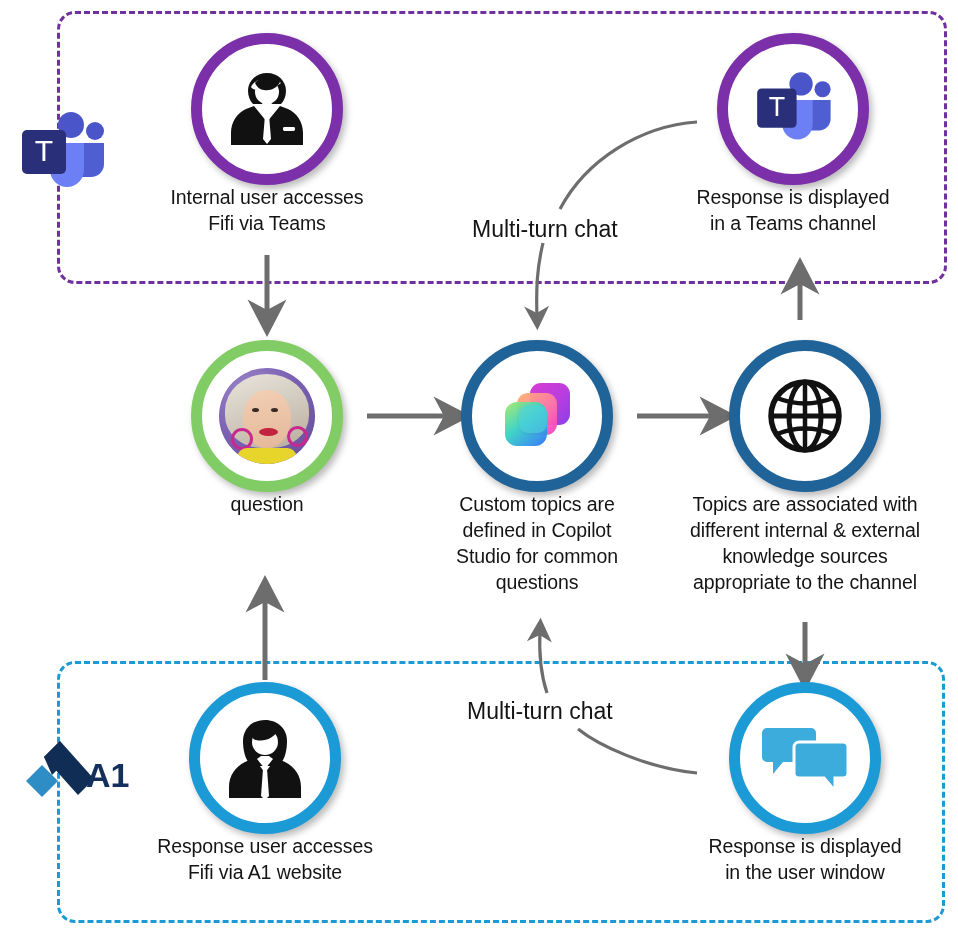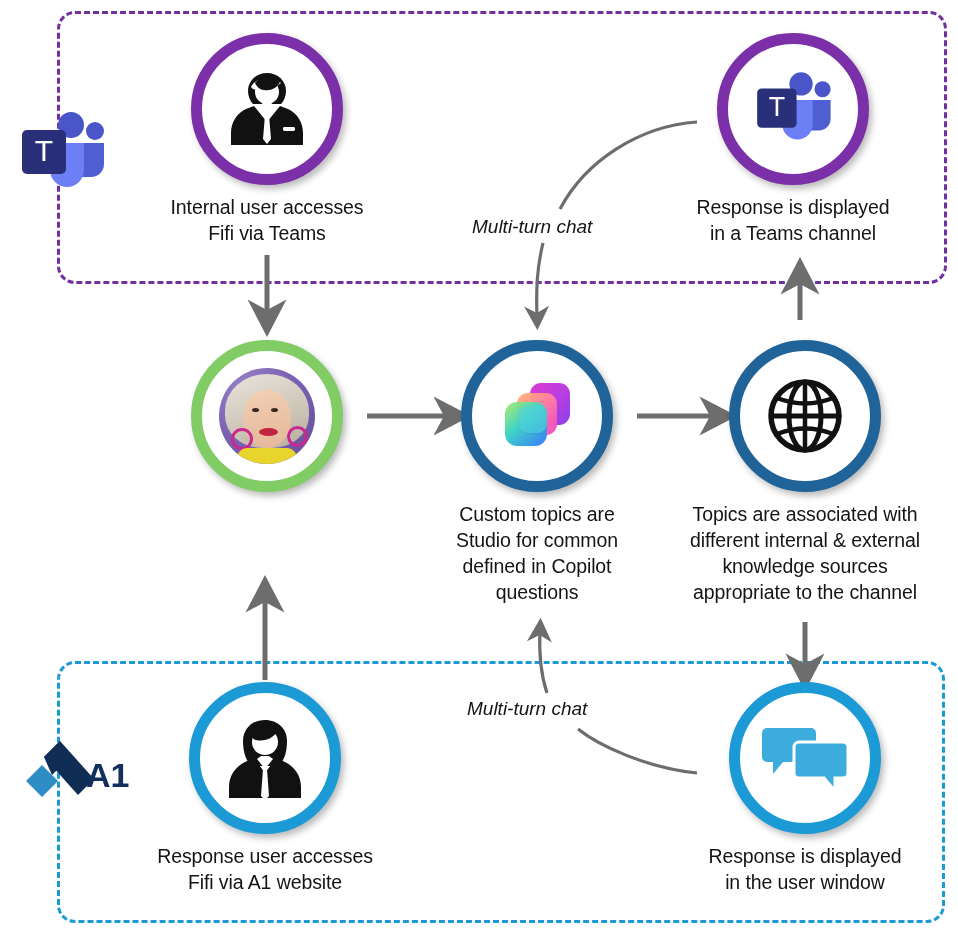--- a/index.html
+++ b/index.html
@@ -54,40 +54,38 @@
     justify-content: center;
     box-shadow: 3px 4px 7px rgba(0,0,0,0.28);
     position: relative;
   }
   .ring.purple { border: 11px solid #7b2fa8; }
   .ring.green  { border: 11px solid #82cc65; }
   .ring.dblue  { border: 11px solid #1f6399; }
   .ring.lblue  { border: 11px solid #1b9ad6; }
 
   .caption {
-    margin-top: 10px;
     font-size: 19.5px;
     line-height: 1.33;
     color: #141414;
     letter-spacing: -0.1px;
   }
   .caption.wide { width: 280px; margin-left: -40px; }
 
   
   #teams-brand { position: absolute; left: 14px; top: 110px; width: 96px; height: 86px; }
   #a1-brand { position: absolute; left: 16px; top: 735px; width: 130px; height: 74px; }
 
   
   .conn { position: absolute; left: 0; top: 0; width: 958px; height: 940px; pointer-events: none; }
 
   
   .turn-label {
     position: absolute;
-    font-size: 19px;
-    font-style: italic;
+    font-size: 23px;
     color: #141414;
     white-space: nowrap;
     text-align: center;
   }
   #label-turn-top { left: 472px; top: 216px; }
   #label-turn-bottom { left: 467px; top: 698px; }
 
   
   .avatar-photo {
     width: 96px; height: 96px; border-radius: 50%;
@@ -215,20 +213,21 @@
         <div class="ap-face"></div>
         <div class="ap-eye l"></div>
         <div class="ap-eye r"></div>
         <div class="ap-lips"></div>
         <div class="ap-earringL"></div>
         <div class="ap-earringR"></div>
         <div class="ap-shirt"></div>
       </div>
     </div>
     <div class="caption">
+      <div>question</div>
     </div>
   </div>
 
   <div class="node" style="left:437px; top:340px;">
     <div class="ring dblue">
       <svg class="copilot-glyph" viewBox="0 0 80 78">
         <defs>
           <linearGradient id="cpA" x1="0" y1="0" x2="1" y2="1">
             <stop offset="0%" stop-color="#d83bd2"></stop>
             <stop offset="55%" stop-color="#b93ee0"></stop>
@@ -246,22 +245,22 @@
           </linearGradient>
         </defs>
         <rect x="33" y="6" width="40" height="42" rx="11" fill="url(#cpA)"></rect>
         <rect x="20" y="16" width="40" height="42" rx="11" fill="url(#cpB)" opacity="0.95"></rect>
         <rect x="8" y="25" width="42" height="44" rx="12" fill="url(#cpC)" opacity="0.95"></rect>
         <rect x="22" y="28" width="28" height="28" rx="9" fill="#4fd3e0" opacity="0.6"></rect>
       </svg>
     </div>
     <div class="caption">
       <div>Custom topics are</div>
+      <div>defined in Copilot</div>
       <div>Studio for common</div>
-      <div>defined in Copilot</div>
       <div>questions</div>
     </div>
   </div>
 
   <div class="node" style="left:705px; top:340px;">
     <div class="ring dblue">
       <svg width="86" height="86" viewBox="0 0 86 86">
         <circle cx="43" cy="43" r="34" fill="none" stroke="#111" stroke-width="5.5"></circle>
         <ellipse cx="43" cy="43" rx="16" ry="34" fill="none" stroke="#111" stroke-width="5"></ellipse>
         <line x1="9" y1="43" x2="77" y2="43" stroke="#111" stroke-width="5"></line>

